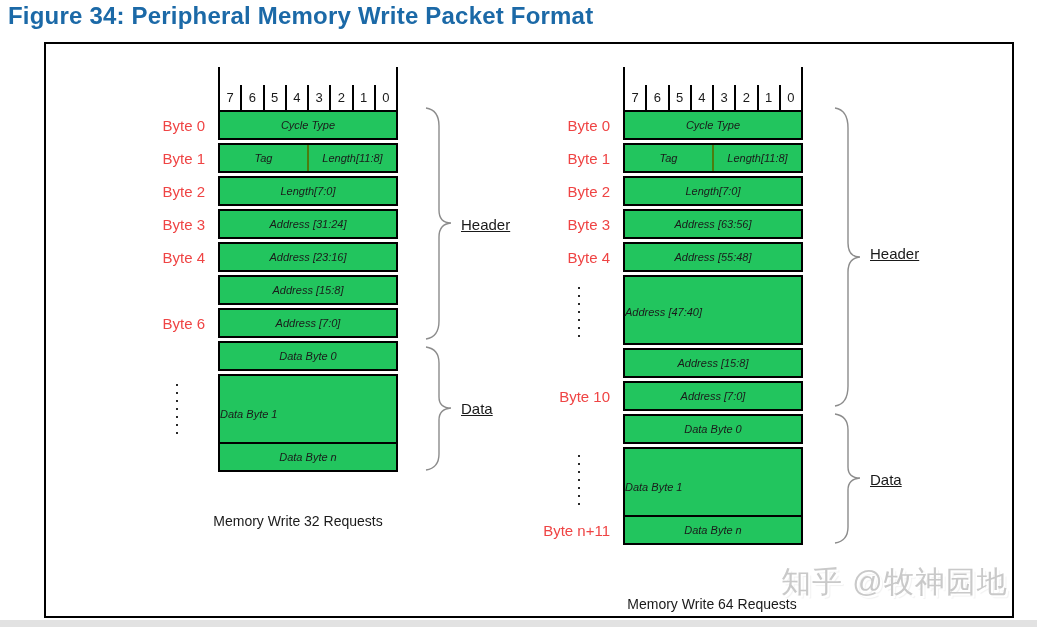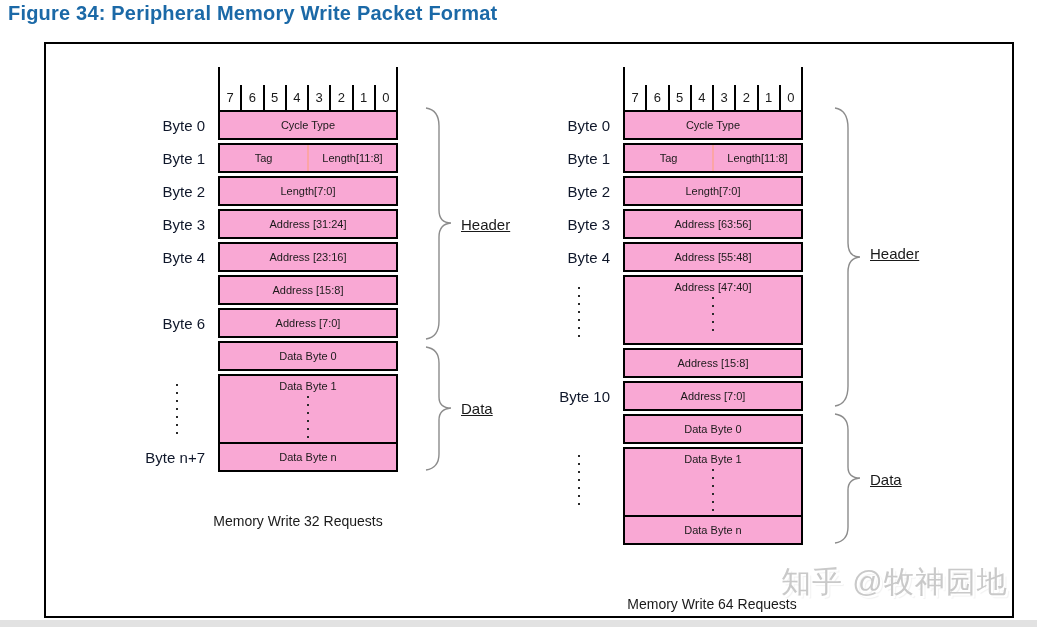--- a/index.html
+++ b/index.html
@@ -3,21 +3,21 @@
 <meta charset="utf-8">
 <style>
   * { box-sizing: border-box; margin: 0; padding: 0; }
   html,body { width:1037px; height:627px; }
   body {
     position: relative; width: 1037px; height: 627px; background: #ffffff;
     font-family: "Liberation Sans", sans-serif; overflow: hidden;
   }
   .title {
     position: absolute; left: 8px; top: 2px;
-    font-size: 20px; font-weight: bold; color: #1b69a7; letter-spacing: 0.2px;
+    font-size: 24px; font-weight: bold; color: #1b69a7; letter-spacing: 0.2px;
   }
   .frame {
     position: absolute; left: 44px; top: 42px; width: 970px; height: 576px;
     border: 2px solid #000; background: #fff;
   }
   .bottombar {
     position: absolute; left: 0; top: 620px; width: 1037px; height: 7px; background: #e2e2e2;
   }
   
   .bitrow {
@@ -29,38 +29,38 @@
     flex: 1; height: 25px; display: flex; align-items: center; justify-content: center;
     font-size: 13px; color: #1a1a1a;
   }
   .bit:not(:last-child) { border-right: 2px solid #000; }
   
   .row { position: absolute; width: 180px; height: 30px; }
   .row.tall65 { height: 76px; padding-left: 27px; }
   .row.tall70 { height: 70px; }
   .box {
     position: absolute; left: 0; top: 0; right: 0; bottom: 0;
-    border: 2px solid #000; background: #f9a8d4; display: flex;
+    border: 2px solid #000; background: #22c55e; display: flex; font-style: italic;
   }
   .cell {
     flex: 1; display: flex; align-items: center; justify-content: center;
     font-size: 11px; color: #1a1a1a; white-space: nowrap;
   }
-  .cell + .cell { border-left: 2px solid #fca5a5; }
+  .cell + .cell { border-left: 2px solid #4d7c0f; }
   .row.tall65 .cell, .row.tall70 .cell {
-    flex-direction: column; justify-content: flex-start; padding-top: 4px;
+    flex-direction: row; justify-content: flex-start; padding-top: 4px;
   }
   .cdots {
     display: block; width: 2px; flex: 1; margin: 4px 0 6px;
     background: repeating-linear-gradient(to bottom, #2a2a2a 0 2px, transparent 2px 8px);
   }
   .lbl {
     position: absolute; right: 100%; margin-right: 13px; width: 92px; height: 100%;
     display: flex; align-items: center; justify-content: flex-end;
-    font-size: 15px; color: #0f172a; white-space: nowrap;
+    font-size: 15px; color: #ef4444; white-space: nowrap;
   }
   .vdots {
     position: absolute; width: 2px;
     background: repeating-linear-gradient(to bottom, #2a2a2a 0 2px, transparent 2px 8px);
   }
   .brace { position: absolute; width: 28px; }
   .brace path { stroke: #8c8c8c; stroke-width: 1.4; fill: none; }
   .bracelbl {
     position: absolute; font-size: 15px; color: #1a1a1a; height: 20px;
     display: flex; align-items: center; white-space: nowrap; text-decoration: underline;
@@ -161,21 +161,20 @@
   <div class="row tall65" style="left:218px;top:374px">
     <span class="lbl"></span>
     <div class="box">
         <div class="cell">
           <span>Data Byte 1</span>
           <i class="cdots"></i>
         </div>
       </div>
   </div>
   <div class="row" style="left:218px;top:442px">
-    <span class="lbl">Byte n+7</span>
     <div class="box">
         <div class="cell">
           <span>Data Byte n</span>
         </div>
       </div>
   </div>
 
   <i class="vdots" style="left:176px;top:384px;height:54px"></i>
 
   <svg class="brace" style="left:424px;top:106px" width="28" height="235" viewBox="0 0 28 235">
@@ -279,20 +278,21 @@
   <div class="row tall65" style="left:623px;top:447px">
     <span class="lbl"></span>
     <div class="box">
         <div class="cell">
           <span>Data Byte 1</span>
           <i class="cdots"></i>
         </div>
       </div>
   </div>
   <div class="row" style="left:623px;top:515px">
+    <span class="lbl">Byte n+11</span>
     <div class="box">
         <div class="cell">
           <span>Data Byte n</span>
         </div>
       </div>
   </div>
 
   <i class="vdots" style="left:578px;top:287px;height:50px"></i>
   <i class="vdots" style="left:578px;top:455px;height:55px"></i>
 

